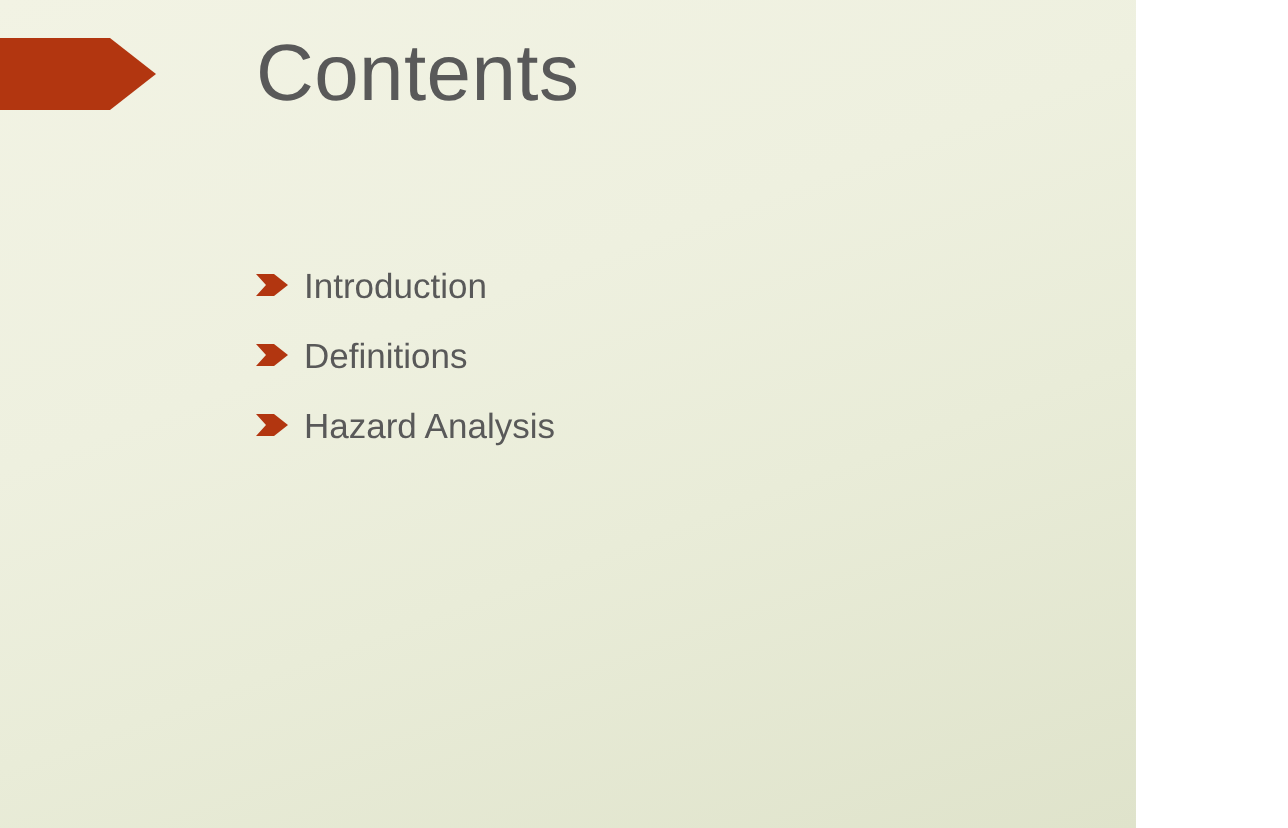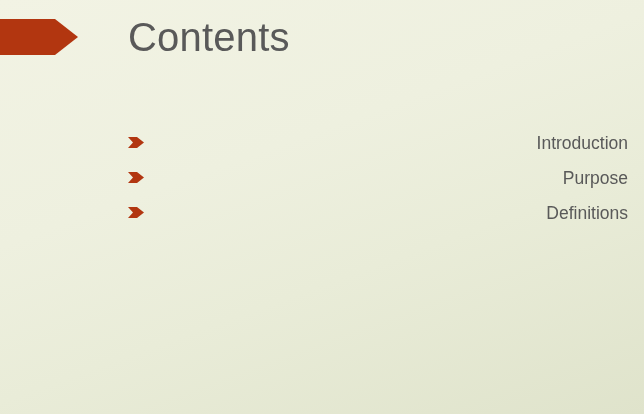--- a/index.html
+++ b/index.html
@@ -7,26 +7,25 @@
     padding: 0;
   }
   body {
     width: 644px;
     height: 414px;
     overflow: hidden;
     font-family: "Liberation Sans", sans-serif;
   }
   .slide {
     position: relative;
-    width: 644px;
+    width: 568px;
     height: 414px;
     box-sizing: border-box;
     background: linear-gradient(160deg, #f2f3e4 0%, #eef0df 38%, #e9ecd8 62%, #dfe3cb 100%);
     overflow: hidden;
-    text-align: right;
   }
   
   .title-arrow {
     position: absolute;
     left: 0;
     top: 19px;
     width: 80px;
     height: 36px;
   }
   .title-arrow svg {
@@ -61,21 +60,21 @@
     margin-left: 0px;
   }
   .bullet-marker svg {
     display: block;
   }
   .bullet-text {
     flex: 1 1 auto;
     font-size: 17.5px;
     line-height: 25px;
     color: #595959;
-    margin-left: 20px;
+    margin-left: 4px;
   }
 </style>
 </head>
 <body>
 
 <div class="slide">
 
   <div class="title-arrow">
     <svg width="80" height="36" viewBox="0 0 80 36" xmlns="http://www.w3.org/2000/svg" aria-hidden="true">
       <polygon points="0,0 55,0 78,18 55,36 0,36" fill="#b23610"></polygon>
@@ -88,35 +87,35 @@
 
     <div class="bullet-item">
       <span class="bullet-marker">
         <svg width="16" height="11" viewBox="0 0 16 11" xmlns="http://www.w3.org/2000/svg" aria-hidden="true">
           <path d="M0,0 L9,0 L16,5.5 L9,11 L0,11 L5,5.5 Z" fill="#b23610"></path>
         </svg>
       </span>
       <span class="bullet-text">Introduction</span>
     </div>
 
-    <div class="bullet-item">
-      <span class="bullet-marker">
-        <svg width="16" height="11" viewBox="0 0 16 11" xmlns="http://www.w3.org/2000/svg" aria-hidden="true">
-          <path d="M0,0 L9,0 L16,5.5 L9,11 L0,11 L5,5.5 Z" fill="#b23610"></path>
-        </svg>
-      </span>
-      <span class="bullet-text">Purpose</span>
-    </div>
 
     <div class="bullet-item">
       <span class="bullet-marker">
         <svg width="16" height="11" viewBox="0 0 16 11" xmlns="http://www.w3.org/2000/svg" aria-hidden="true">
           <path d="M0,0 L9,0 L16,5.5 L9,11 L0,11 L5,5.5 Z" fill="#b23610"></path>
         </svg>
       </span>
       <span class="bullet-text">Definitions</span>
     </div>
 
 
+    <div class="bullet-item">
+      <span class="bullet-marker">
+        <svg width="16" height="11" viewBox="0 0 16 11" xmlns="http://www.w3.org/2000/svg" aria-hidden="true">
+          <path d="M0,0 L9,0 L16,5.5 L9,11 L0,11 L5,5.5 Z" fill="#b23610"></path>
+        </svg>
+      </span>
+      <span class="bullet-text">Hazard Analysis</span>
+    </div>
 
 
   </div>
 </div>
 
 </body></html>

